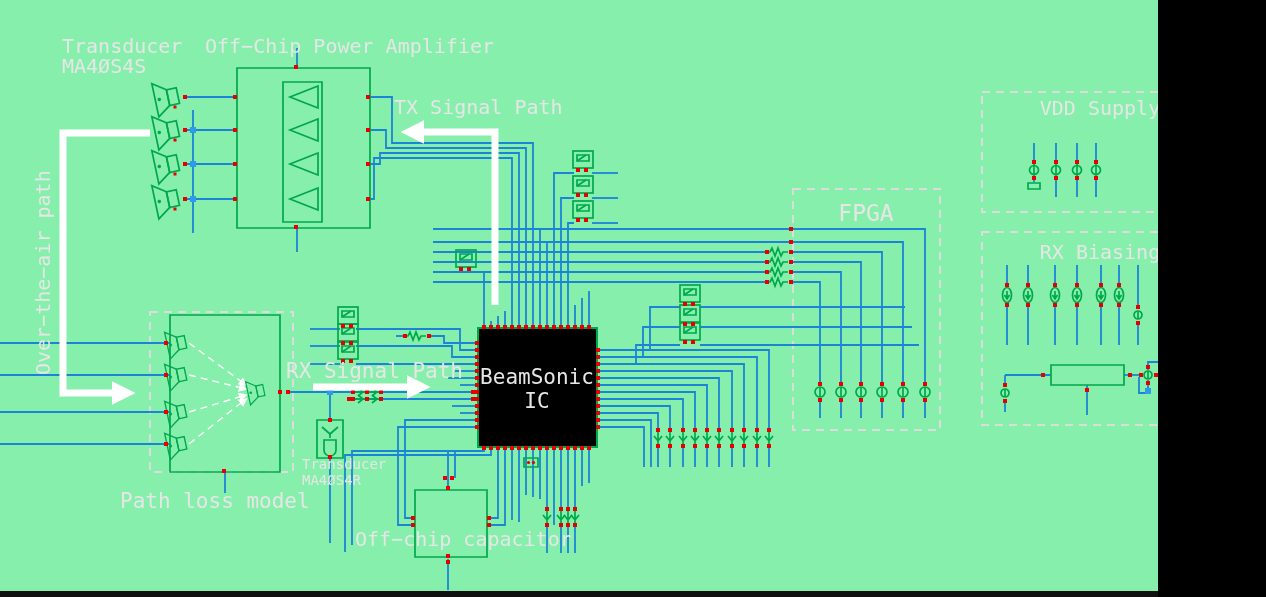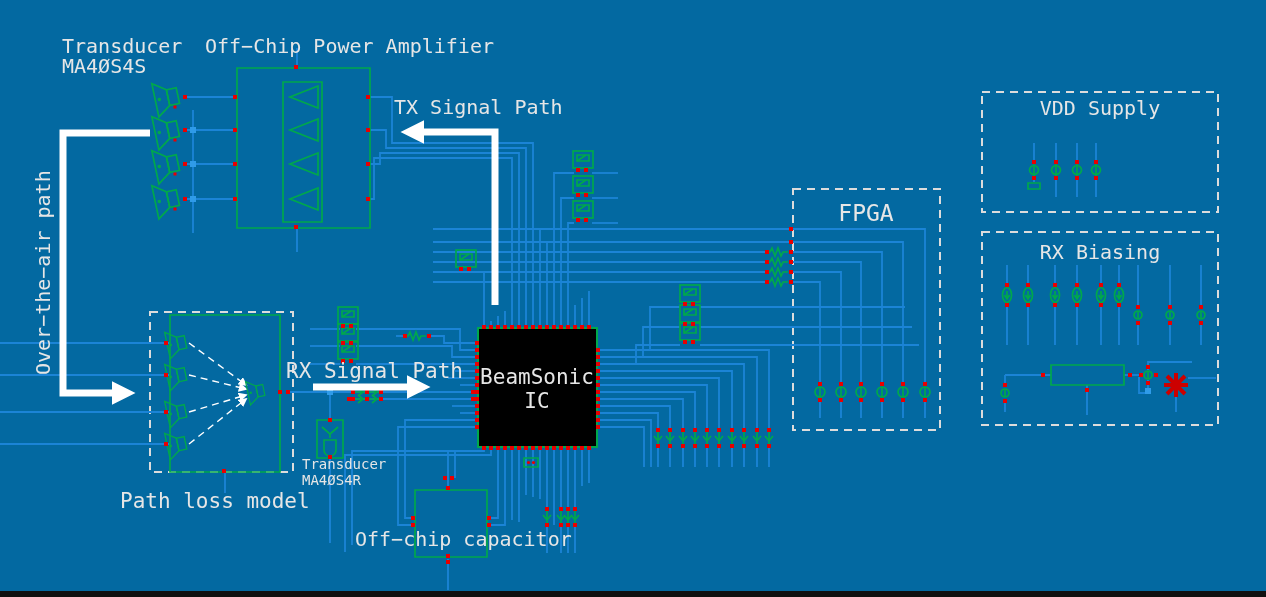--- a/index.html
+++ b/index.html
@@ -1,16 +1,16 @@
 <!DOCTYPE html>
 <html><head>
 <meta charset="utf-8">
 <style>
   html,body{margin:0;padding:0;background:#000;}
-  .stage{position:relative;width:1266px;height:597px;background:#0369a1;overflow:hidden;}
+  .stage{position:relative;width:1158px;height:597px;background:#86efac;overflow:hidden;}
   svg{position:absolute;left:0;top:0;}
   .t{font-family:"DejaVu Sans Mono","Liberation Mono",monospace;fill:#e6e6e6;}
 </style>
 </head>
 <body>
 
 <div class="stage">
 <svg id="schem" width="1266" height="597" viewBox="0 0 1266 597">
   <defs>
     <marker id="ah" viewBox="0 0 10 10" refX="6" refY="5" markerWidth="3.4" markerHeight="3.4" orient="auto">

